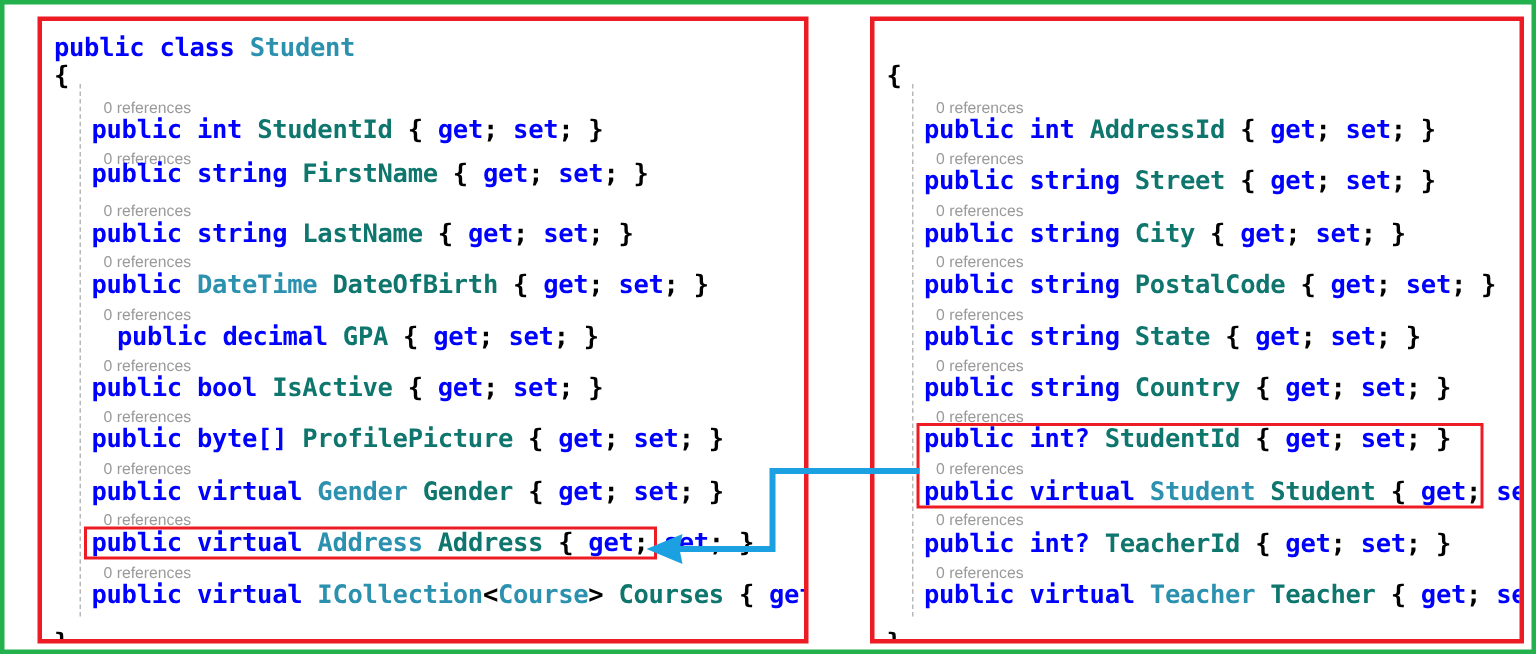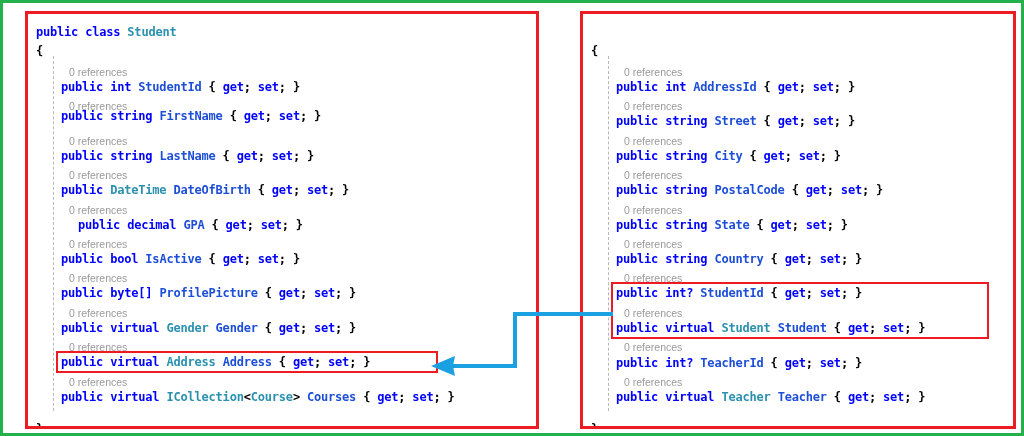--- a/index.html
+++ b/index.html
@@ -40,21 +40,21 @@
     width: 100%;
     height: 100%;
   }
 
   
   .code-line {
     position: absolute;
     left: 8px;
     white-space: pre;
     font-family: "DejaVu Sans Mono", monospace;
-    font-size: 12px;
+    font-size: 17px;
     font-weight: bold;
     line-height: 16px;
     color: #000000;
     letter-spacing: -0.2px;
   }
   .code-line.indent { left: 33px; }
 
   .refs {
     position: absolute;
     left: 41px;
@@ -63,21 +63,21 @@
     font-size: 10.5px;
     font-weight: normal;
     line-height: 12px;
     color: #9a9a9a;
     letter-spacing: 0px;
   }
 
   
   .kw   { color: #0000ff; }
   .typ  { color: #2b91af; }
-  .id   { color: #1d4ed8; text-align: right; }
+  .id   { color: #0f766e; text-align: right; }
   .pun  { color: #000000; }
 
   
   .guide {
     position: absolute;
     width: 0;
     border-left: 1px dashed #b8b8b8;
   }
 
   

